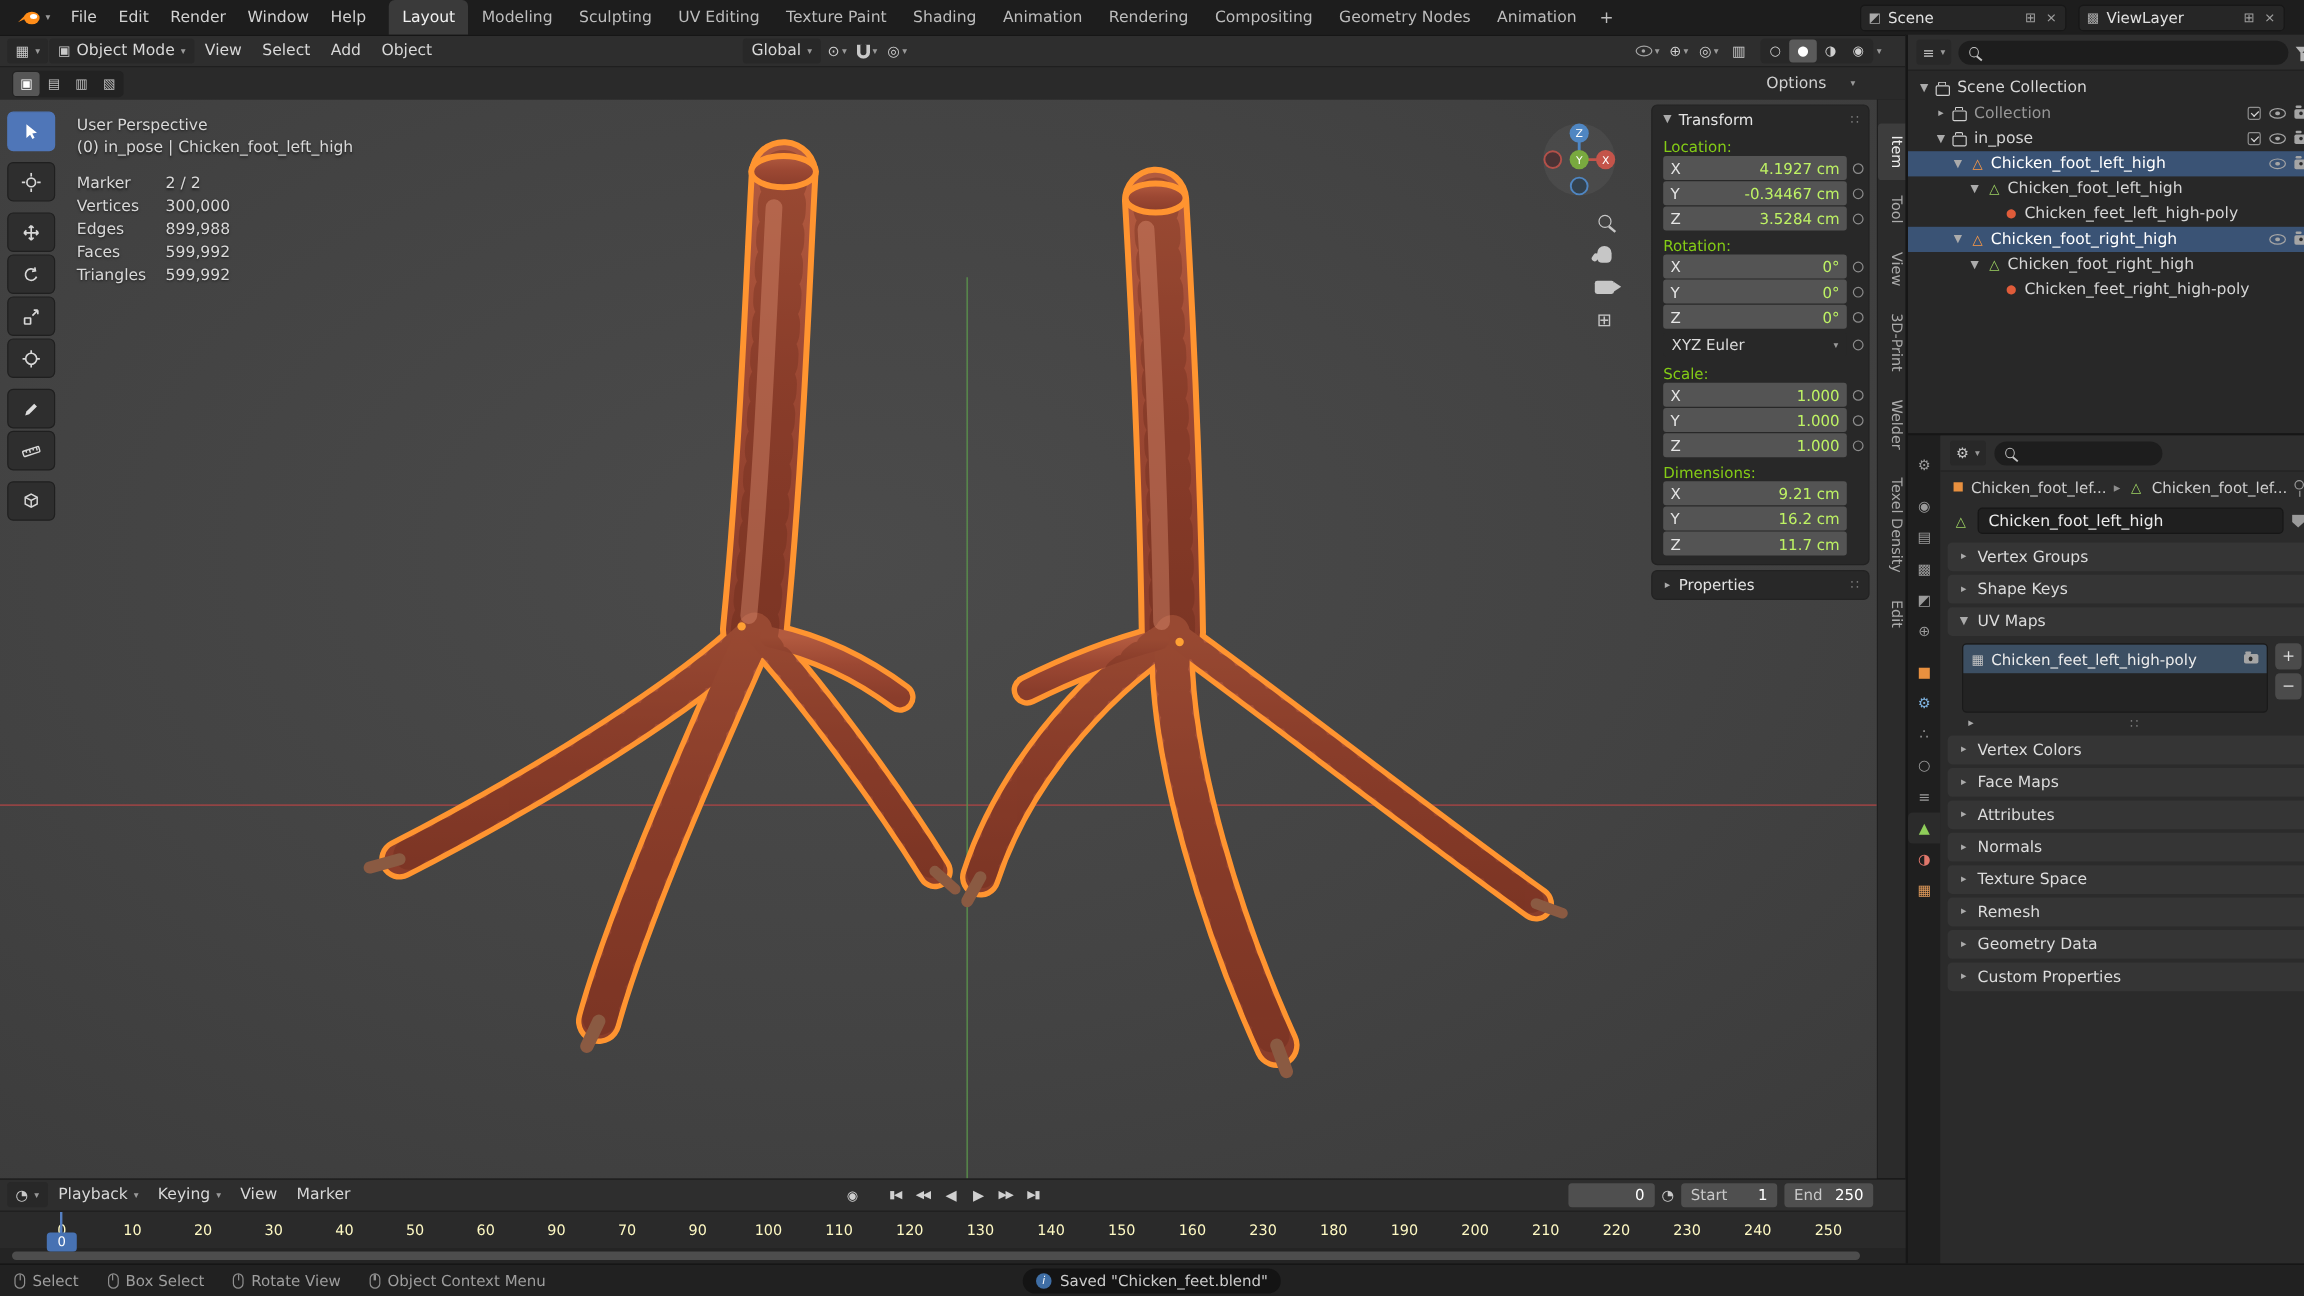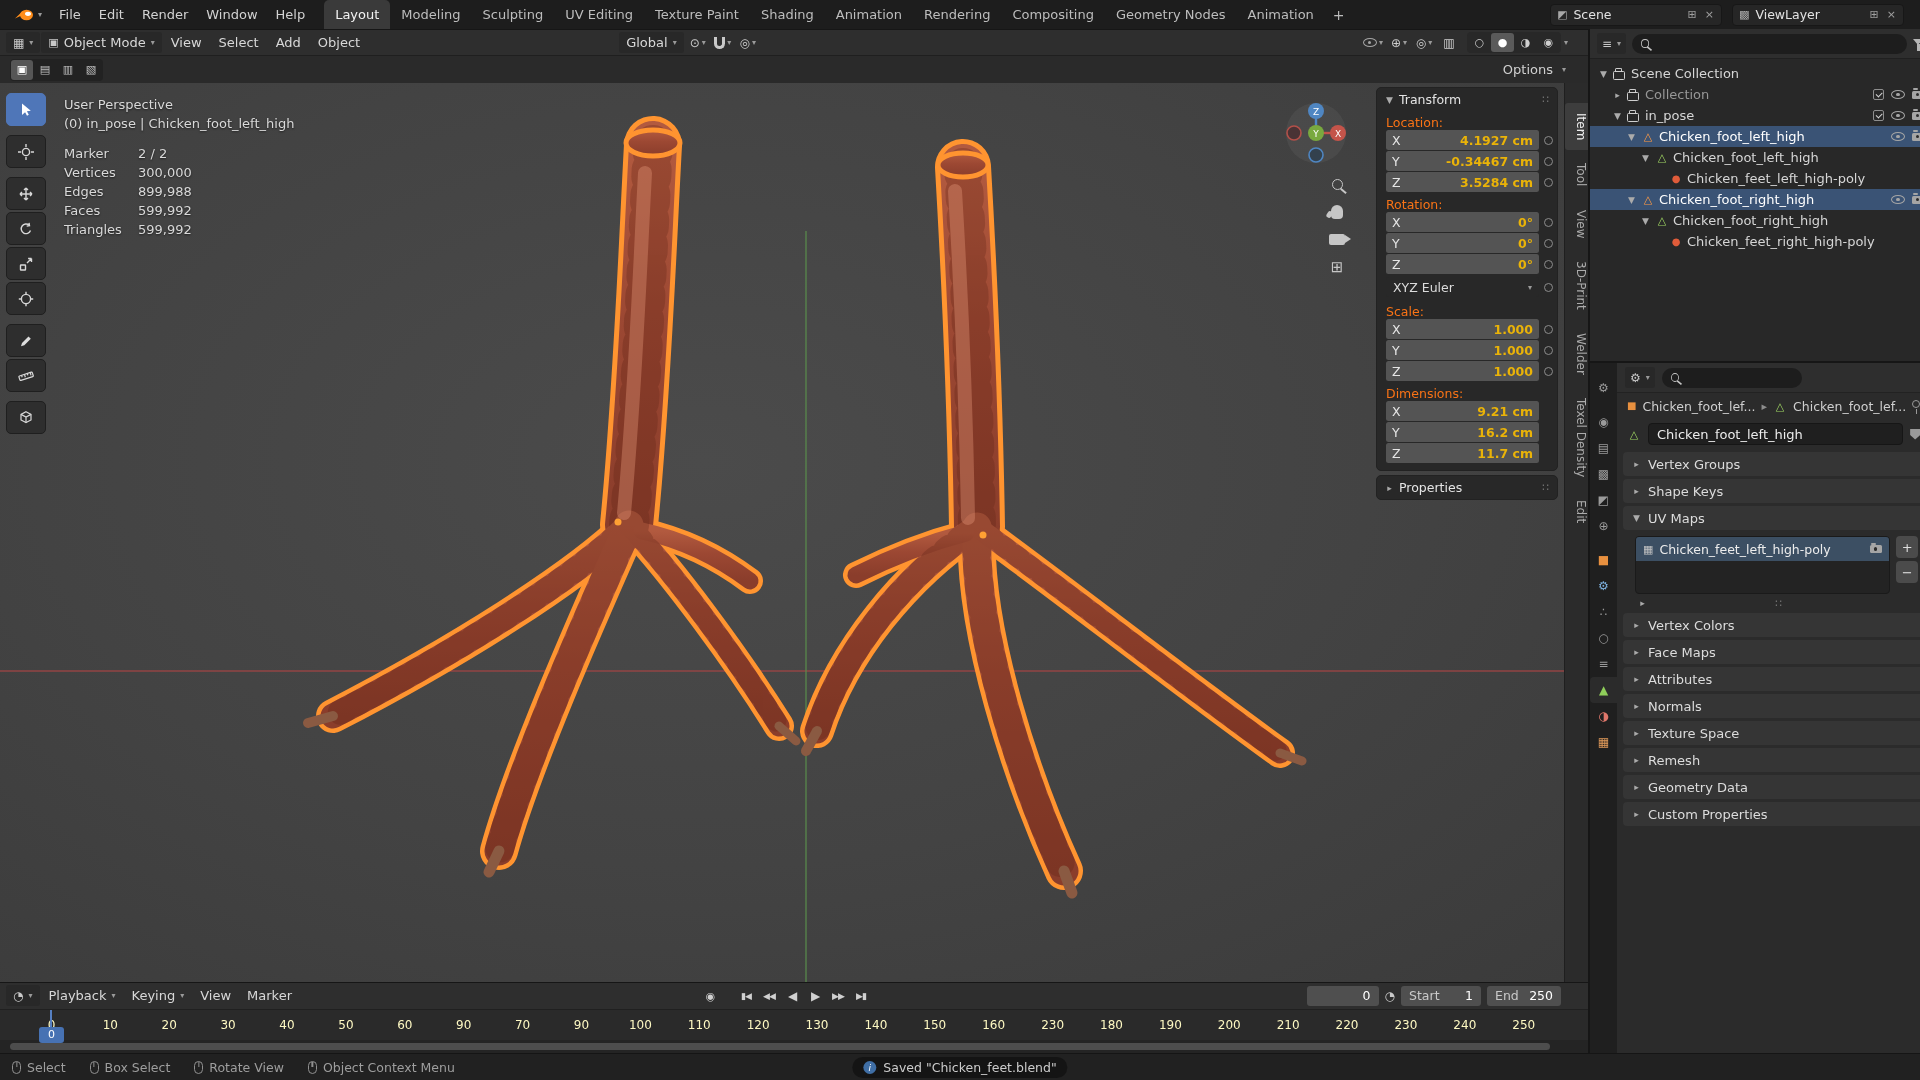--- a/index.html
+++ b/index.html
@@ -34,21 +34,21 @@
 .right-cluster{display:flex;align-items:center;gap:3px;margin-left:auto;margin-right:14px;}
 .icbtn{min-width:22px;height:21px;display:flex;align-items:center;justify-content:center;border-radius:3px;color:#cfcfcf;font-size:12px;padding:0 2px;gap:2px;}
 .shade-group{display:flex;background:#282828;border-radius:4px;padding:1px;margin-left:4px;}
 .shade-btn{width:23px;height:19px;display:flex;align-items:center;justify-content:center;border-radius:3px;color:#cfcfcf;font-size:11px;}
 .shade-btn.active{background:#5a5a5a;color:#fff;}
 
 .vp-tools{height:28px;background:#2a2a2a;display:flex;align-items:center;padding:0 10px;border-top:1px solid #1f1f1f;}
 .selmode{display:flex;gap:1px;background:#222;border-radius:4px;padding:1px;}
 .sm{width:22px;height:20px;display:flex;align-items:center;justify-content:center;border-radius:3px;color:#c0c0c0;font-size:11px;}
 .sm:first-child{background:#565656;color:#fff;}
-.options-btn{margin-left:auto;margin-right:12px;display:flex;gap:9px;align-items:center;color:#d0d0d0;}
+.options-btn{margin-left:auto;margin-right:32px;display:flex;gap:20px;align-items:center;color:#d0d0d0;}
 
 .vp-body{display:flex;height:899px;}
 .vp-canvas{position:relative;width:1564px;height:899px;background:radial-gradient(ellipse at 45% 42%,#4b4b4b 0%,#434343 55%,#3b3b3b 100%);overflow:hidden;}
 .scene-svg{position:absolute;inset:0;}
 .vp-tabstrip{width:24px;background:#2b2b2b;border-left:1px solid #1f1f1f;padding-top:20px;display:flex;flex-direction:column;gap:3px;}
 .vtab{writing-mode:vertical-rl;font-size:12px;color:#ababab;padding:10px 0;width:100%;display:flex;justify-content:center;border-radius:3px 0 0 3px;}
 .vtab:first-child{background:#3d3d3d;color:#ededed;}
 
 .toolbar{position:absolute;left:6px;top:10px;display:flex;flex-direction:column;gap:2px;z-index:5;}
 .tool-btn{width:40px;height:33px;background:rgba(44,44,44,.92);border:1px solid #1f1f1f;border-radius:5px;display:flex;align-items:center;justify-content:center;}
@@ -62,25 +62,25 @@
 .stat-row .sl{width:74px;}
 
 .nav-gizmo{position:absolute;left:1284px;top:18px;z-index:4;}
 .vp-nav-btns{position:absolute;left:1329px;top:96px;display:flex;flex-direction:column;gap:15px;align-items:center;z-index:4;color:#c6c6c6;}
 
 .np{position:absolute;top:4px;right:6px;width:182px;z-index:6;display:flex;flex-direction:column;gap:4px;font-size:12.5px;}
 .np-panel{background:rgba(40,40,40,.96);border-radius:5px;padding-bottom:6px;border:1px solid #222;}
 .np-panel.collapsed{padding-bottom:0;}
 .np-hdr{height:23px;display:flex;align-items:center;gap:4px;padding:0 7px;color:#e4e4e4;}
 .grip{margin-left:auto;color:#777;font-size:11px;letter-spacing:1px;}
-.np-lab{height:19px;padding:4px 9px 0;color:#f97316;}
+.np-lab{height:19px;padding:4px 9px 0;color:#84cc16;}
 .np-row{display:flex;align-items:center;padding:0 4px 0 9px;gap:5px;margin-bottom:1px;}
 .np-field{flex:1;height:20px;background:#545454;border-radius:2.5px;display:flex;align-items:center;padding:0 6px;}
 .np-field .ax{color:#e6e6e6;}
-.np-field .val{margin-left:auto;color:#eab308;font-weight:bold;}
+.np-field .val{margin-left:auto;color:#bef264;}
 .np-select{flex:1;height:20px;background:#282828;border-radius:3px;display:flex;align-items:center;padding:0 7px;color:#dcdcdc;margin:2px 0;}
 .np-select .chev{margin-left:auto;}
 .i-dot{width:9px;height:9px;border-radius:50%;border:1.3px solid #8c8c8c;flex:0 0 auto;}
 .dim-row .i-dot{visibility:hidden;}
 
 .outliner{height:332px;display:flex;flex-direction:column;background:#282828;}
 .o-header{height:30px;background:#2e2e2e;display:flex;align-items:center;gap:6px;padding:0 7px;border-bottom:1px solid #202020;}
 .searchbox{flex:1;height:20px;background:#1d1d1d;border-radius:10px;display:flex;align-items:center;padding:0 8px;gap:6px;}
 .searchbox input{background:transparent;border:none;outline:none;color:#ddd;width:100%;font-size:12px;}
 .otree{padding-top:4px;overflow:hidden;}

